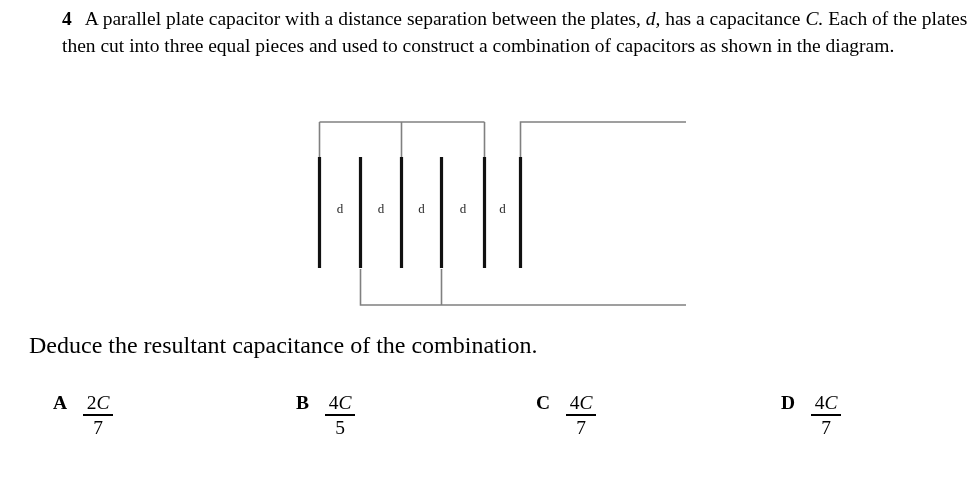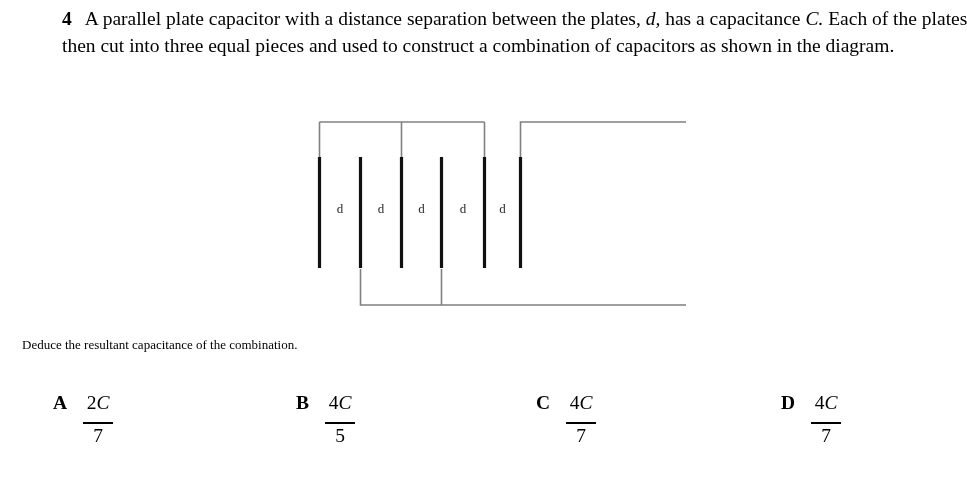--- a/index.html
+++ b/index.html
@@ -48,23 +48,23 @@
   }
   .plate-label {
     font-family: "Liberation Serif", serif;
     font-size: 13px;
     fill: #2b2b2b;
   }
 
   
   #deduce-line {
     position: absolute;
-    left: 22px;
+    left: 29px;
     top: 332px;
-    font-size: 13px;
+    font-size: 24px;
     line-height: 26px;
     white-space: nowrap;
     text-align: center;
   }
 
   
   #answer-options {
     position: absolute;
     left: 0;
     top: 392px;
@@ -84,21 +84,21 @@
     margin-right: 16px;
   }
   .fraction {
     display: inline-flex;
     flex-direction: column;
     align-items: center;
     font-size: 19.5px;
     line-height: 1.08;
   }
   .fraction .numer {
-    padding: 0 3px 9px 3px;
+    padding: 0 3px 1px 3px;
   }
   .fraction .bar {
     width: 100%;
     min-width: 30px;
     height: 1.6px;
     background: #000;
   }
   .fraction .denom {
     padding: 1px 3px 0 3px;
   }

